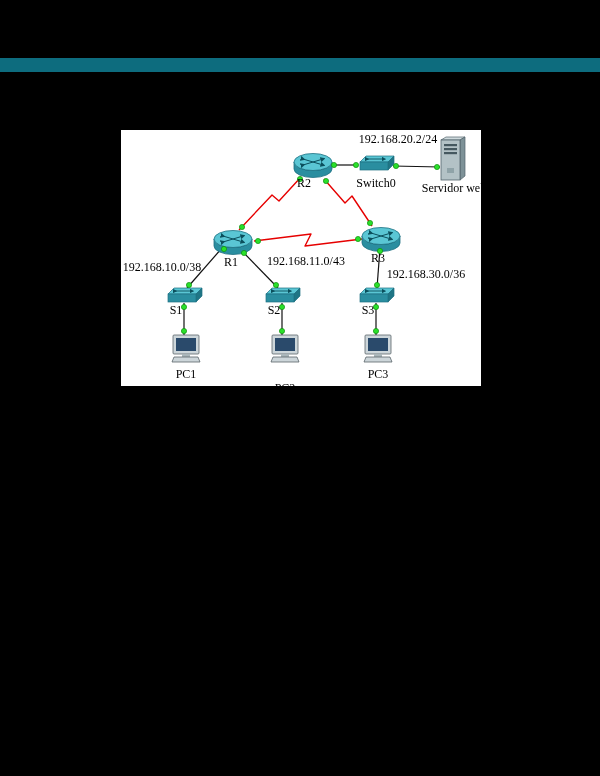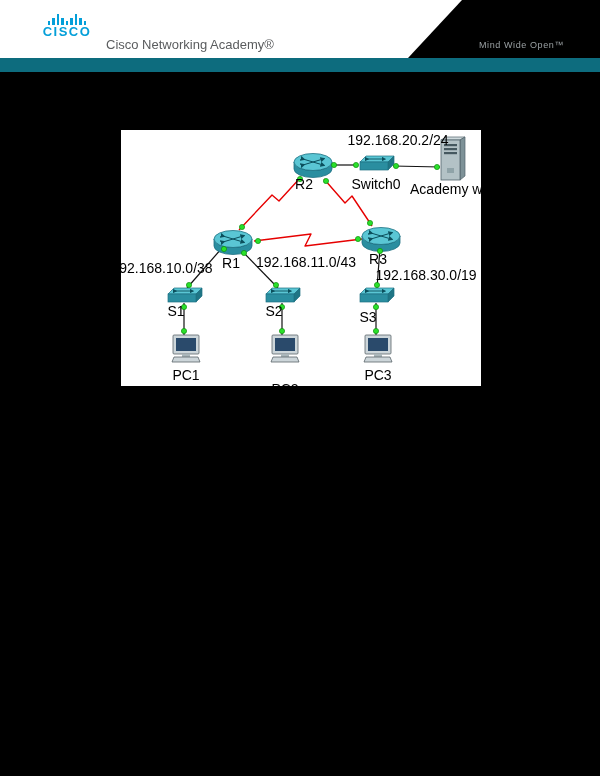--- a/index.html
+++ b/index.html
@@ -25,50 +25,29 @@
   .teal-bar { position: absolute; left: 0; top: 58px; width: 600px; height: 14px; background: #0d6c7e; }
 
   
   .topology-panel {
     position: absolute; left: 121px; top: 130px; width: 360px; height: 256px;
     background: #ffffff;
   }
   .topology-svg { position: absolute; left: 0; top: 0; }
   .lbl {
     position: absolute; transform: translateX(-50%);
-    font-size: 14px; color: #000; white-space: nowrap;
-    font-family: Liberation Sans, sans-serif; line-height: 1.1;
+    font-size: 12px; color: #000; white-space: nowrap;
+    font-family: Liberation Serif, serif; line-height: 1.1;
   }
 </style>
 </head>
 <body>
 
 <div class="page">
 
-  <div class="header">
-    <div class="header-white"></div>
-
-    <div class="cisco-logo">
-      <div class="logo-bars">
-        <div class="bar" style="height:4px"></div>
-        <div class="bar" style="height:7px"></div>
-        <div class="bar" style="height:11px"></div>
-        <div class="bar" style="height:7px"></div>
-        <div class="bar" style="height:4px"></div>
-        <div class="bar" style="height:7px"></div>
-        <div class="bar" style="height:11px"></div>
-        <div class="bar" style="height:7px"></div>
-        <div class="bar" style="height:4px"></div>
-      </div>
-      <div class="logo-text">CISCO</div>
-    </div>
-
-    <span class="academy-text">Cisco Networking Academy®</span>
-    <span class="tagline">Mind Wide Open™</span>
-  </div>
 
   <div class="teal-bar"></div>
 
   <div class="topology-panel">
 
     <svg class="topology-svg" width="360" height="256" viewBox="0 0 360 256" xmlns="http://www.w3.org/2000/svg">
 
       <defs>
         <marker id="arrw" markerWidth="5" markerHeight="5" refX="2.5" refY="2.5" orient="auto">
           <path d="M0,0 L5,2.5 L0,5 Z" fill="#0b4f5c"></path>
@@ -176,27 +155,27 @@
         <circle cx="161" cy="177" r="2.6"></circle>
           <circle cx="161" cy="201" r="2.6"></circle>
         <circle cx="255" cy="177" r="2.6"></circle>
           <circle cx="255" cy="201" r="2.6"></circle>
       </g>
     </svg>
 
     <span class="lbl" style="left:277px; top:3px">192.168.20.2/24</span>
     <span class="lbl" style="left:183px; top:47px">R2</span>
     <span class="lbl" style="left:255px; top:47px">Switch0</span>
-    <span class="lbl" style="left:333px; top:52px">Academy web</span>
+    <span class="lbl" style="left:333px; top:52px">Servidor web</span>
     <span class="lbl" style="left:110px; top:126px">R1</span>
     <span class="lbl" style="left:257px; top:122px">R3</span>
     <span class="lbl" style="left:41px;  top:131px">192.168.10.0/38</span>
     <span class="lbl" style="left:185px; top:125px">192.168.11.0/43</span>
-    <span class="lbl" style="left:305px; top:138px">192.168.30.0/19</span>
+    <span class="lbl" style="left:305px; top:138px">192.168.30.0/36</span>
     <span class="lbl" style="left:55px;  top:174px">S1</span>
     <span class="lbl" style="left:153px; top:174px">S2</span>
-    <span class="lbl" style="left:247px; top:180px">S3</span>
+    <span class="lbl" style="left:247px; top:174px">S3</span>
     <span class="lbl" style="left:65px;  top:238px">PC1</span>
     <span class="lbl" style="left:164px; top:252px">PC2</span>
     <span class="lbl" style="left:257px; top:238px">PC3</span>
   </div>
 
 </div>
 
 </body></html>

